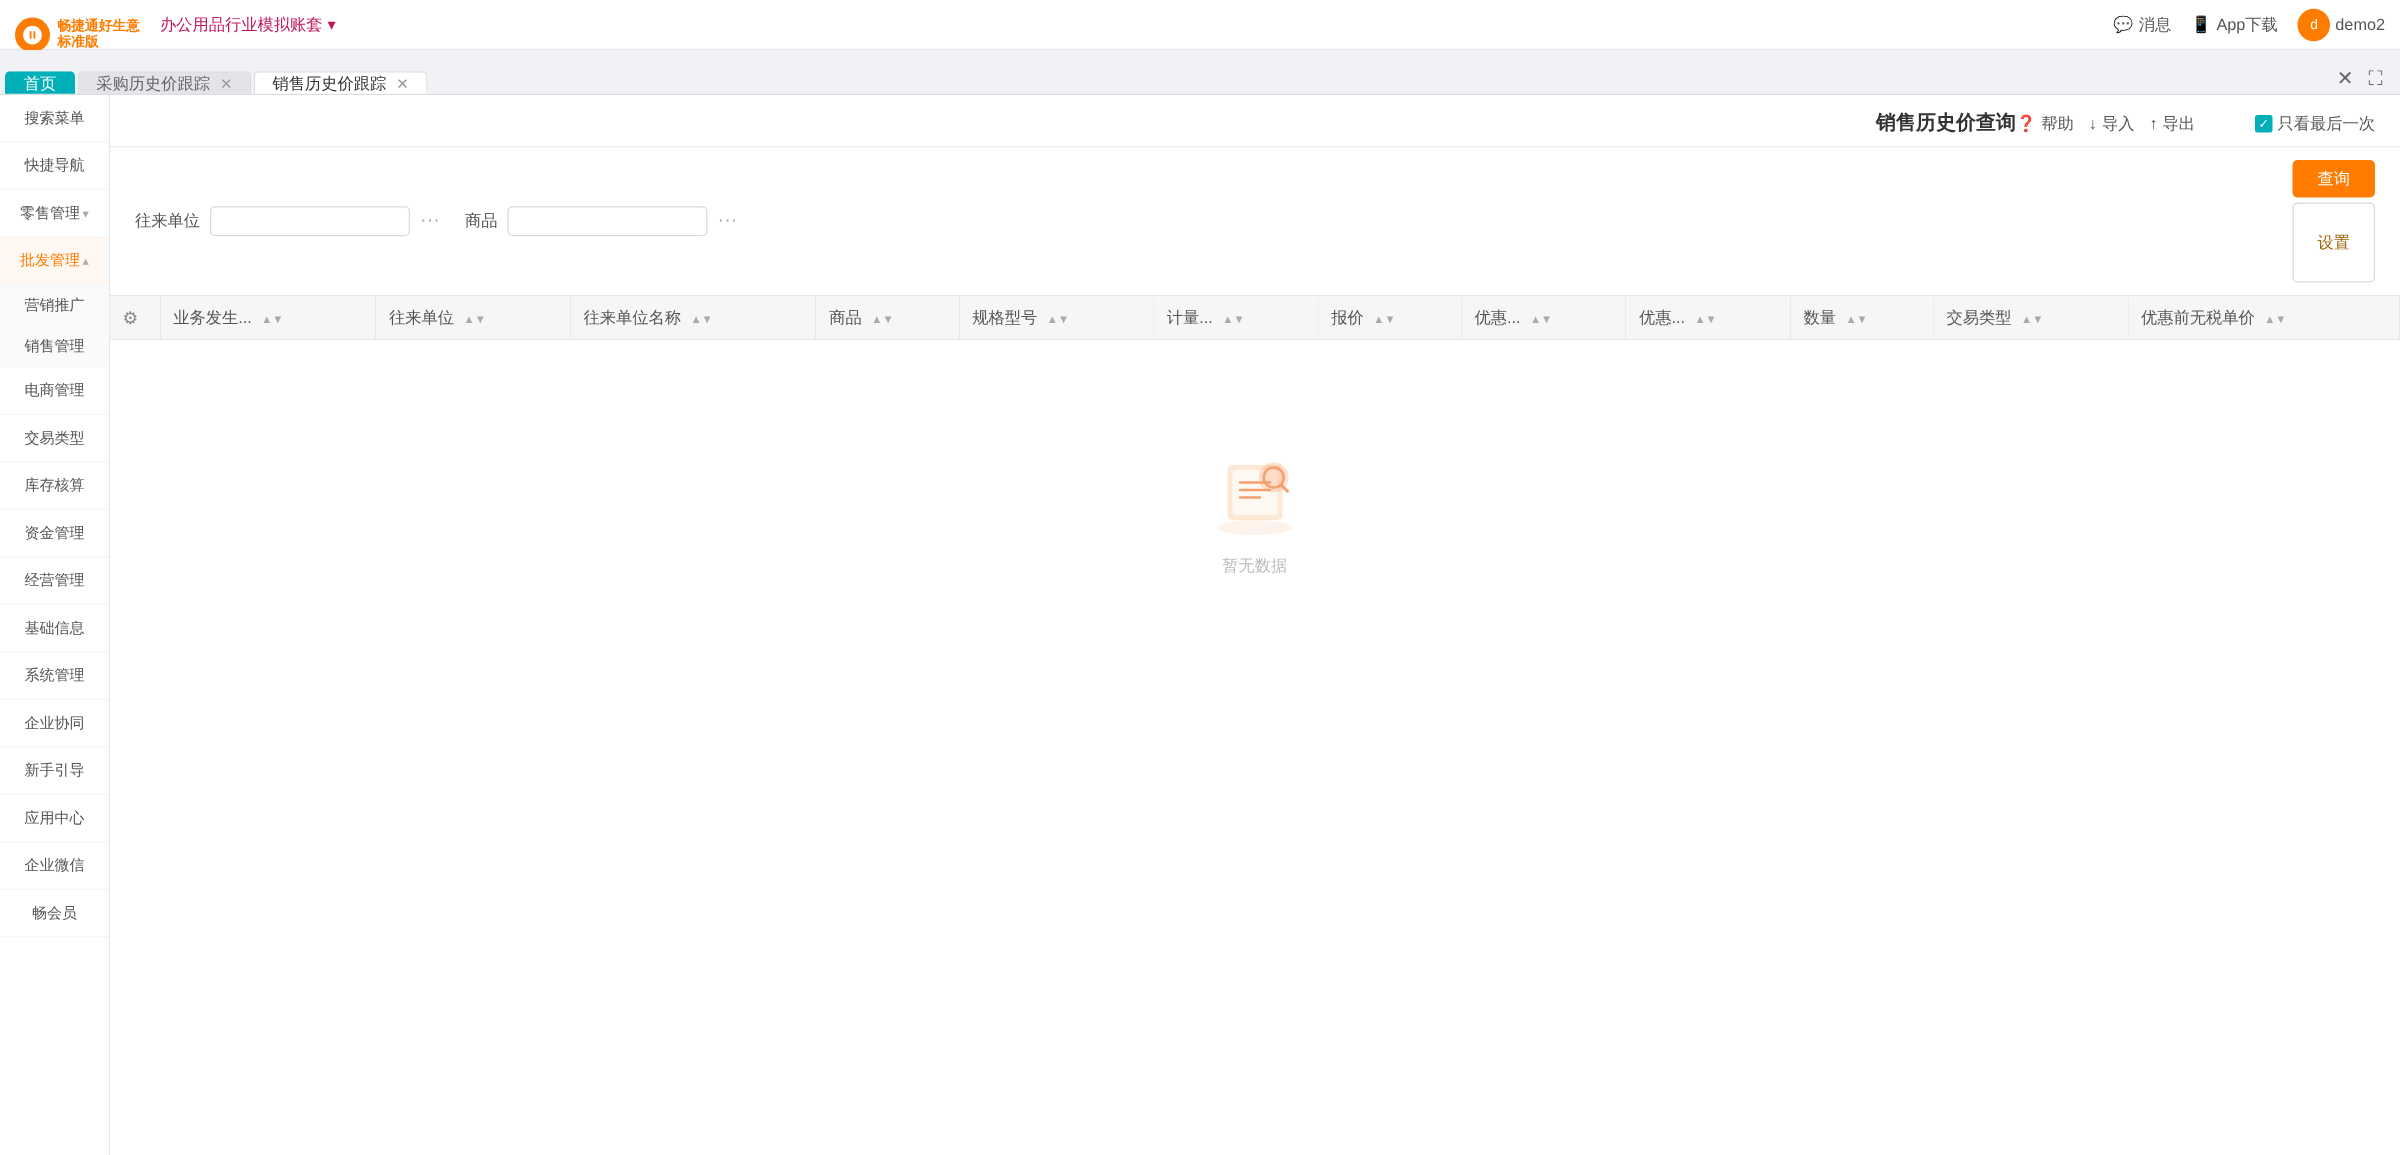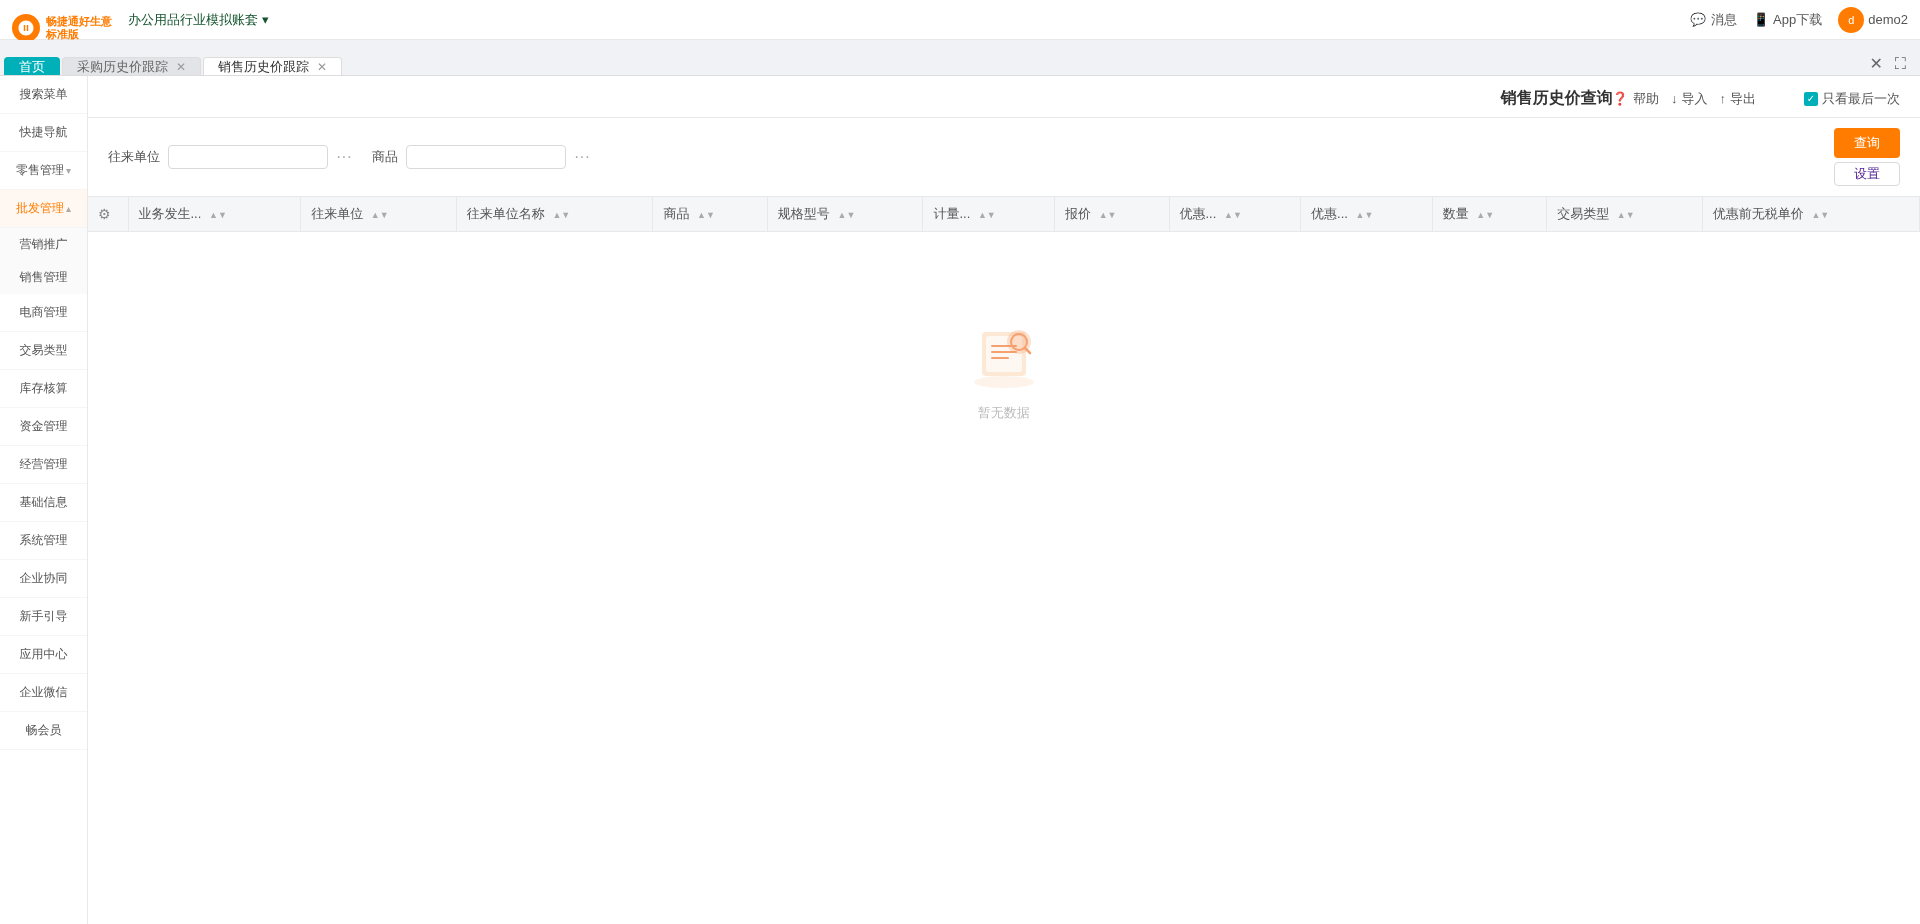--- a/index.html
+++ b/index.html
@@ -5,21 +5,21 @@
     * { box-sizing: border-box; margin: 0; padding: 0; }
     body { font-family: 'Microsoft YaHei', Arial, sans-serif; font-size: 13px; color: #333; background: #f0f2f5; display: flex; flex-direction: column; height: 924px; overflow: hidden; }
 
     
     .topbar { height: 40px; background: #fff; display: flex; align-items: center; justify-content: space-between; padding: 0 12px; border-bottom: 1px solid #e8e8e8; flex-shrink: 0; }
     .topbar-left { display: flex; align-items: center; gap: 8px; }
     .logo-area { display: flex; align-items: center; gap: 6px; margin-top: 17px; }
     .logo-icon { width: 28px; height: 28px; background: #ff7c00; border-radius: 50%; display: flex; align-items: center; justify-content: center; }
     .logo-icon svg { width: 18px; height: 18px; fill: white; }
     .logo-text { font-size: 11px; color: #ff7c00; font-weight: bold; line-height: 1.2; }
-    .app-selector { display: flex; align-items: center; gap: 4px; font-size: 13px; color: #14532d; cursor: pointer; padding: 4px 8px; border-radius: 4px; }
+    .app-selector { display: flex; align-items: center; gap: 4px; font-size: 13px; color: #be185d; cursor: pointer; padding: 4px 8px; border-radius: 4px; }
     .topbar-right { display: flex; align-items: center; gap: 16px; font-size: 13px; color: #555; }
     .topbar-right-item { display: flex; align-items: center; gap: 4px; cursor: pointer; }
     .avatar { width: 26px; height: 26px; border-radius: 50%; background: #ff7c00; display: flex; align-items: center; justify-content: center; color: white; font-size: 11px; }
 
     
     .tabbar { height: 36px; background: #f0f2f5; display: flex; align-items: flex-end; padding-left: 4px; gap: 0; flex-shrink: 0; border-bottom: 1px solid #ddd; }
     .tab { height: 18px; padding: 0 14px; display: flex; align-items: center; gap: 6px; cursor: pointer; font-size: 13px; color: #666; background: #e2e4e8; border-radius: 4px 4px 0 0; border: 1px solid #ddd; border-bottom: none; margin-right: 2px; }
     .tab.active { background: #fff; color: #333; border-color: #ddd; }
     .tab-home { background: #00b0b9; color: #fff; border-color: #00b0b9; }
     .tab-close { font-size: 12px; color: #999; cursor: pointer; margin-left: 2px; }
@@ -52,21 +52,21 @@
     .filter-row { display: flex; align-items: center; gap: 20px; flex-wrap: wrap; }
     .filter-item { display: flex; align-items: center; gap: 8px; }
     .filter-label { color: #555; font-size: 13px; white-space: nowrap; }
     .date-shortcuts { display: flex; align-items: center; gap: 4px; }
     .date-shortcut { padding: 2px 6px; cursor: pointer; font-size: 12px; color: #555; border-radius: 3px; }
     .date-shortcut.active { background: #ff7c00; color: #fff; border-radius: 10px; padding: 2px 8px; }
     .date-range { font-size: 12px; color: #888; margin-left: 4px; }
     .filter-input { border: 1px solid #d9d9d9; border-radius: 4px; padding: 4px 8px; font-size: 12px; width: 160px; color: #333; outline: none; }
     .filter-dots { color: #aaa; font-size: 16px; cursor: pointer; }
     .btn-query { background: #ff7c00; color: #fff; border: none; border-radius: 4px; padding: 6px 20px; cursor: pointer; font-size: 13px; }
-    .btn-setting { background: #fff; color: #4c1d95; border: 1px solid #d9d9d9; border-radius: 4px; padding: 2px 14px; cursor: pointer; font-size: 13px; }
+    .btn-setting { background: #fff; color: #a16207; border: 1px solid #d9d9d9; border-radius: 4px; padding: 22px 14px; cursor: pointer; font-size: 13px; }
 
     
     .table-area { flex: 1; overflow: auto; background: #fff; }
     .data-table { width: 100%; border-collapse: collapse; font-size: 13px; }
     .data-table th { background: #f5f6f8; padding: 8px 10px; text-align: left; color: #555; font-weight: normal; border-bottom: 1px solid #e8e8e8; border-right: 1px solid #e8e8e8; white-space: nowrap; position: sticky; top: 0; z-index: 1; }
     .data-table th .sort-arrows { display: inline-flex; flex-direction: column; margin-left: 4px; font-size: 9px; color: #aaa; line-height: 1; }
     .data-table td { padding: 8px 10px; border-bottom: 1px solid #f0f0f0; border-right: 1px solid #f0f0f0; }
     .col-settings { width: 40px; text-align: center; }
     .settings-icon { cursor: pointer; color: #888; font-size: 14px; }
 

